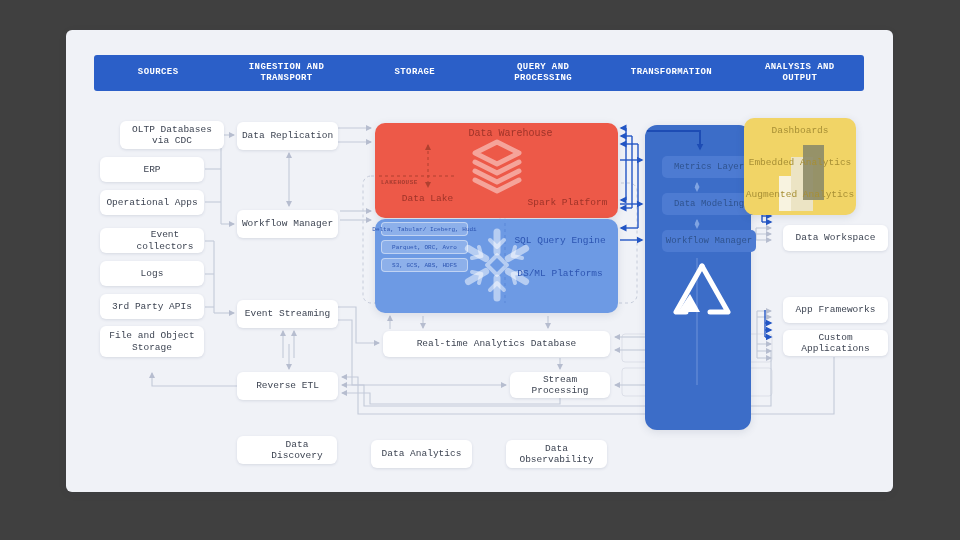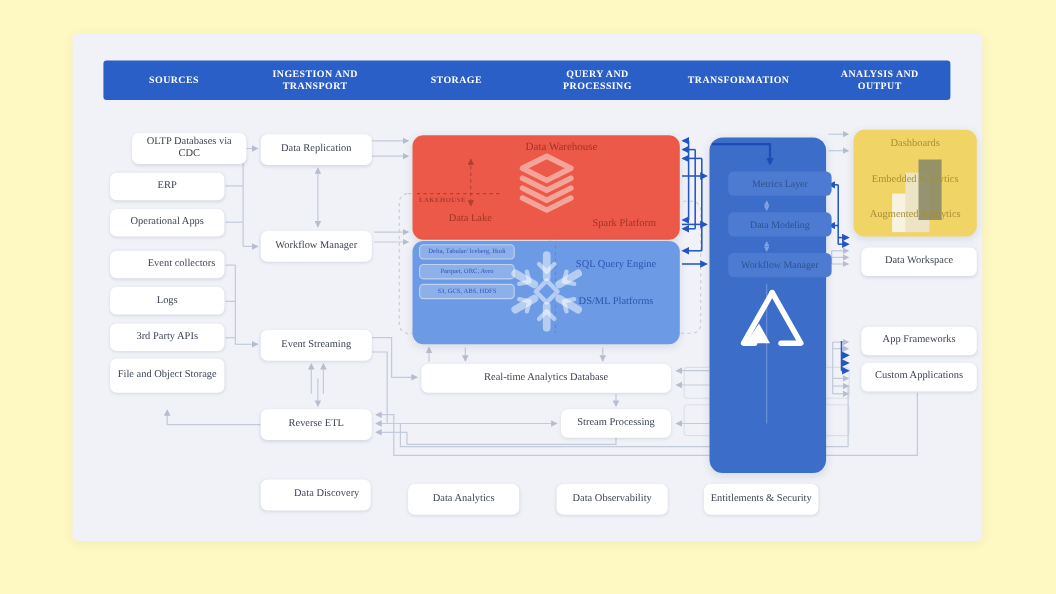--- a/index.html
+++ b/index.html
@@ -1,17 +1,17 @@
 <!DOCTYPE html>
 <html><head>
 <meta charset="utf-8">
 <style>
   html,body{margin:0;padding:0;background:#ffffff;}
-  .page{position:relative;width:960px;height:540px;background:#fef9c3;overflow:hidden;
-        font-family:Liberation Serif, serif;}
+  .page{position:relative;width:960px;height:540px;background:#404040;overflow:hidden;
+        font-family:Liberation Mono, monospace;}
   .card{position:absolute;left:66px;top:30px;width:827px;height:462px;background:#f0f2f7;
         border-radius:6px;box-shadow:0 2px 10px rgba(20,30,60,.06);}
   .hdr{position:absolute;left:94px;top:55px;width:770px;height:36px;border-radius:3px;
        display:flex;align-items:stretch;}
   .hcell{flex:1;display:flex;align-items:center;justify-content:center;text-align:center;
          color:#fff;font-size:9px;font-weight:bold;letter-spacing:.4px;line-height:1.25;padding:0 10px;}
   .bx{position:absolute;background:#fff;border-radius:6px;display:flex;align-items:center;
       justify-content:center;text-align:center;font-size:9.5px;font-weight:500;color:#3e4553;
       line-height:1.2;padding:2px 4px;box-sizing:border-box;
       box-shadow:0 1px 3px rgba(40,55,90,.13);}
@@ -224,32 +224,31 @@
         <path d="M4 -26 L30 20 L12 20" stroke="#ffffff" stroke-width="5" fill="none" stroke-linejoin="round" stroke-linecap="round"></path>
         <path d="M4 -26 L-22 20 L-12 20" stroke="#ffffff" stroke-width="5" fill="none" stroke-linejoin="round" stroke-linecap="round"></path>
         <path d="M-20 20 L-8 2 L2 20 Z" fill="#ffffff"></path>
       </g>
     </svg>
     <div class="tbox" style="top:31px;">Metrics Layer</div>
     <div class="tbox" style="top:68px;">Data Modeling</div>
     <div class="tbox" style="top:105px;">Workflow Manager</div>
   </div>
 
-  <div class="ov" style="left: 776px; top: 118px; width: 112px; height: 97px; background-color: rgb(241, 212, 102);">
+  <div class="ov" style="left: 744px; top: 118px; width: 112px; height: 97px; background-color: rgb(241, 212, 102);">
     <svg class="svgabs" viewBox="0 0 112 97">
       <rect x="35" y="58" width="21" height="35" fill="#f8f3e0"></rect>
       <rect x="47" y="39" width="22" height="54" fill="#ece4c4"></rect>
       <rect x="59" y="27" width="21" height="55" fill="#8e8c68" opacity="0.92"></rect>
     </svg>
     <div class="lbl" style="left:0;top:8px;width:100%;font-size:9.5px;color:#a78f35;font-weight:500;">Dashboards</div>
     <div class="lbl" style="left:0;top:40px;width:100%;font-size:9.5px;color:#a78f35;font-weight:500;">Embedded Analytics</div>
     <div class="lbl" style="left:0;top:72px;width:100%;font-size:9.5px;color:#a78f35;font-weight:500;">Augmented Analytics</div>
   </div>
 
   <div class="bx" style="left:783px;top:225px;width:105px;height:26px;">Data Workspace</div>
   <div class="bx" style="left:783px;top:297px;width:105px;height:26px;">App Frameworks</div>
   <div class="bx" style="left:783px;top:330px;width:105px;height:26px;">Custom Applications</div>
 
   <div class="bx" style="left:237px;top:436px;width:100px;height:28px;padding-left:24px;">Data Discovery</div>
   <div class="bx" style="left:371px;top:440px;width:101px;height:28px;">Data Analytics</div>
   <div class="bx" style="left:506px;top:440px;width:101px;height:28px;">Data Observability</div>
-  <div class="bx" style="left:640px;top:440px;width:104px;height:28px;">Entitlements &amp; Security</div>
 </div>
 
 </body></html>

